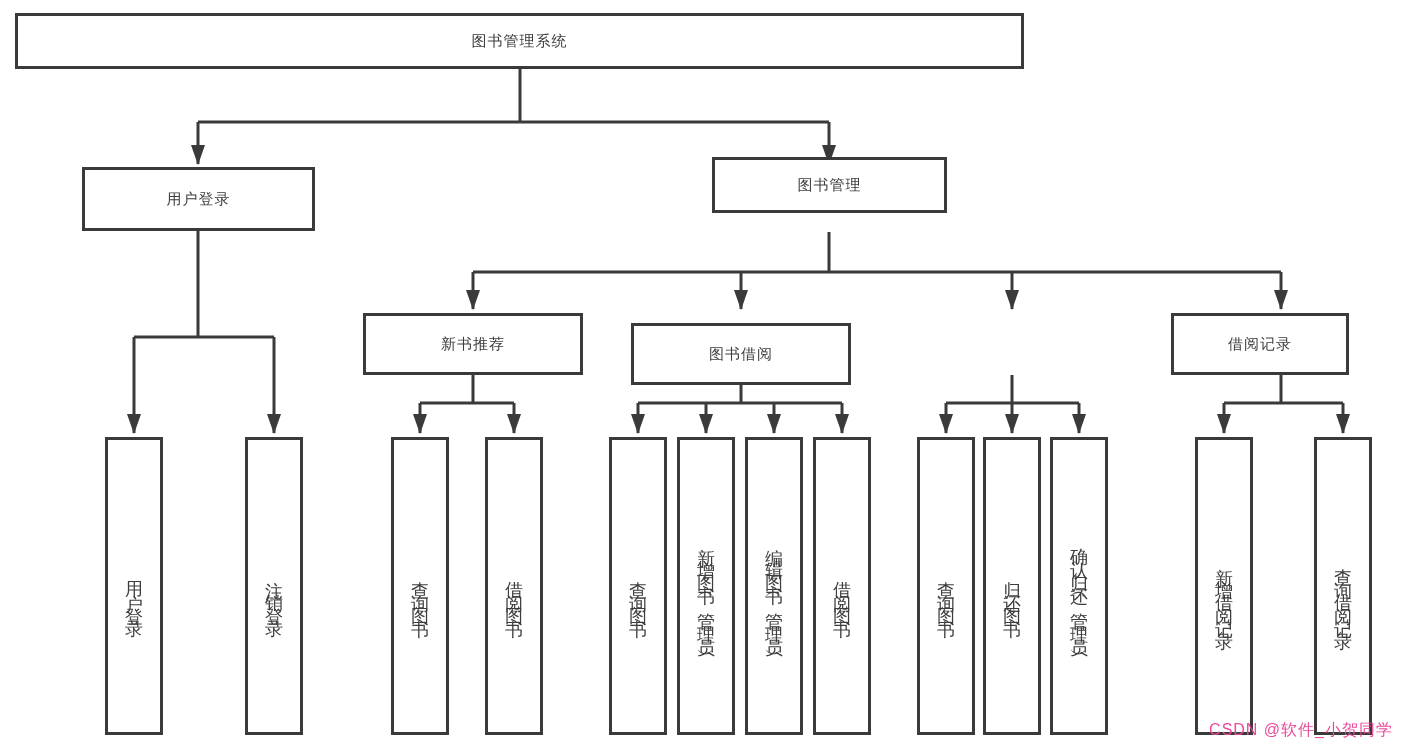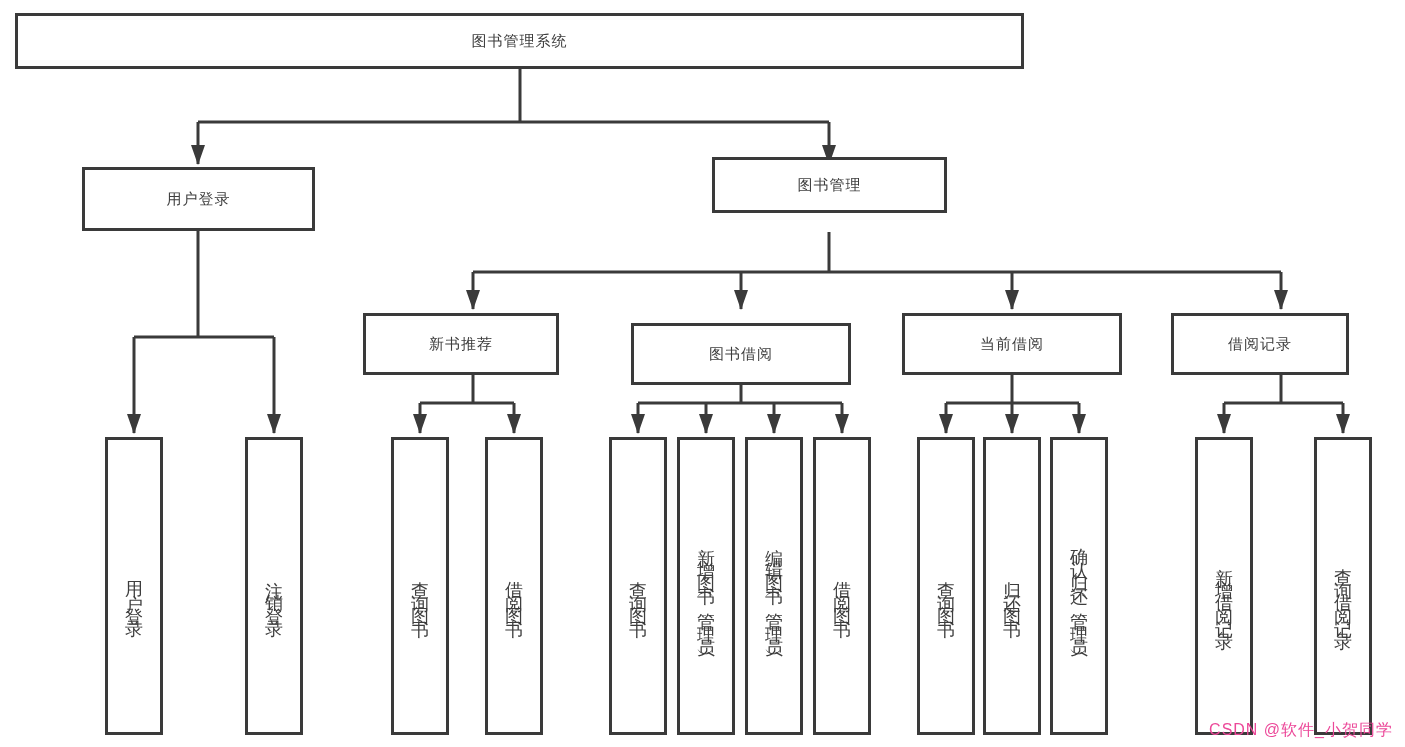--- a/index.html
+++ b/index.html
@@ -99,23 +99,22 @@
       <path d="M1224,403 V433" marker-end="url(#arw)"></path>
       <path d="M1343,403 V433" marker-end="url(#arw)"></path>
     </g>
   </svg>
 
   <div class="node h-node" style="left:15px; top:13px; width:1009px; height:56px">图书管理系统</div>
 
   <div class="node h-node" style="left:82px; top:167px; width:233px; height:64px">用户登录</div>
   <div class="node h-node" style="left:712px; top:157px; width:235px; height:56px">图书管理</div>
 
-  <div class="node h-node" style="left:363px; top:313px; width:196px; height:62px">新书推荐</div>
+  <div class="node h-node" style="left:363px; top:313px; width:220px; height:62px">新书推荐</div>
   <div class="node h-node" style="left:631px; top:323px; width:220px; height:62px">图书借阅</div>
-  <div class="node h-node" style="left:902px; top:313px; width:220px; height:62px">当前借阅</div>
   <div class="node h-node" style="left:1171px; top:313px; width:178px; height:62px">借阅记录</div>
 
   <div class="node v-node" style="left:105px; top:437px; width:58px; height:298px">
       <span>用户登录</span>
     </div>
   <div class="node v-node" style="left:245px; top:437px; width:58px; height:298px">
       <span>注销登录</span>
     </div>
 
   <div class="node v-node" style="left:391px; top:437px; width:58px; height:298px">

